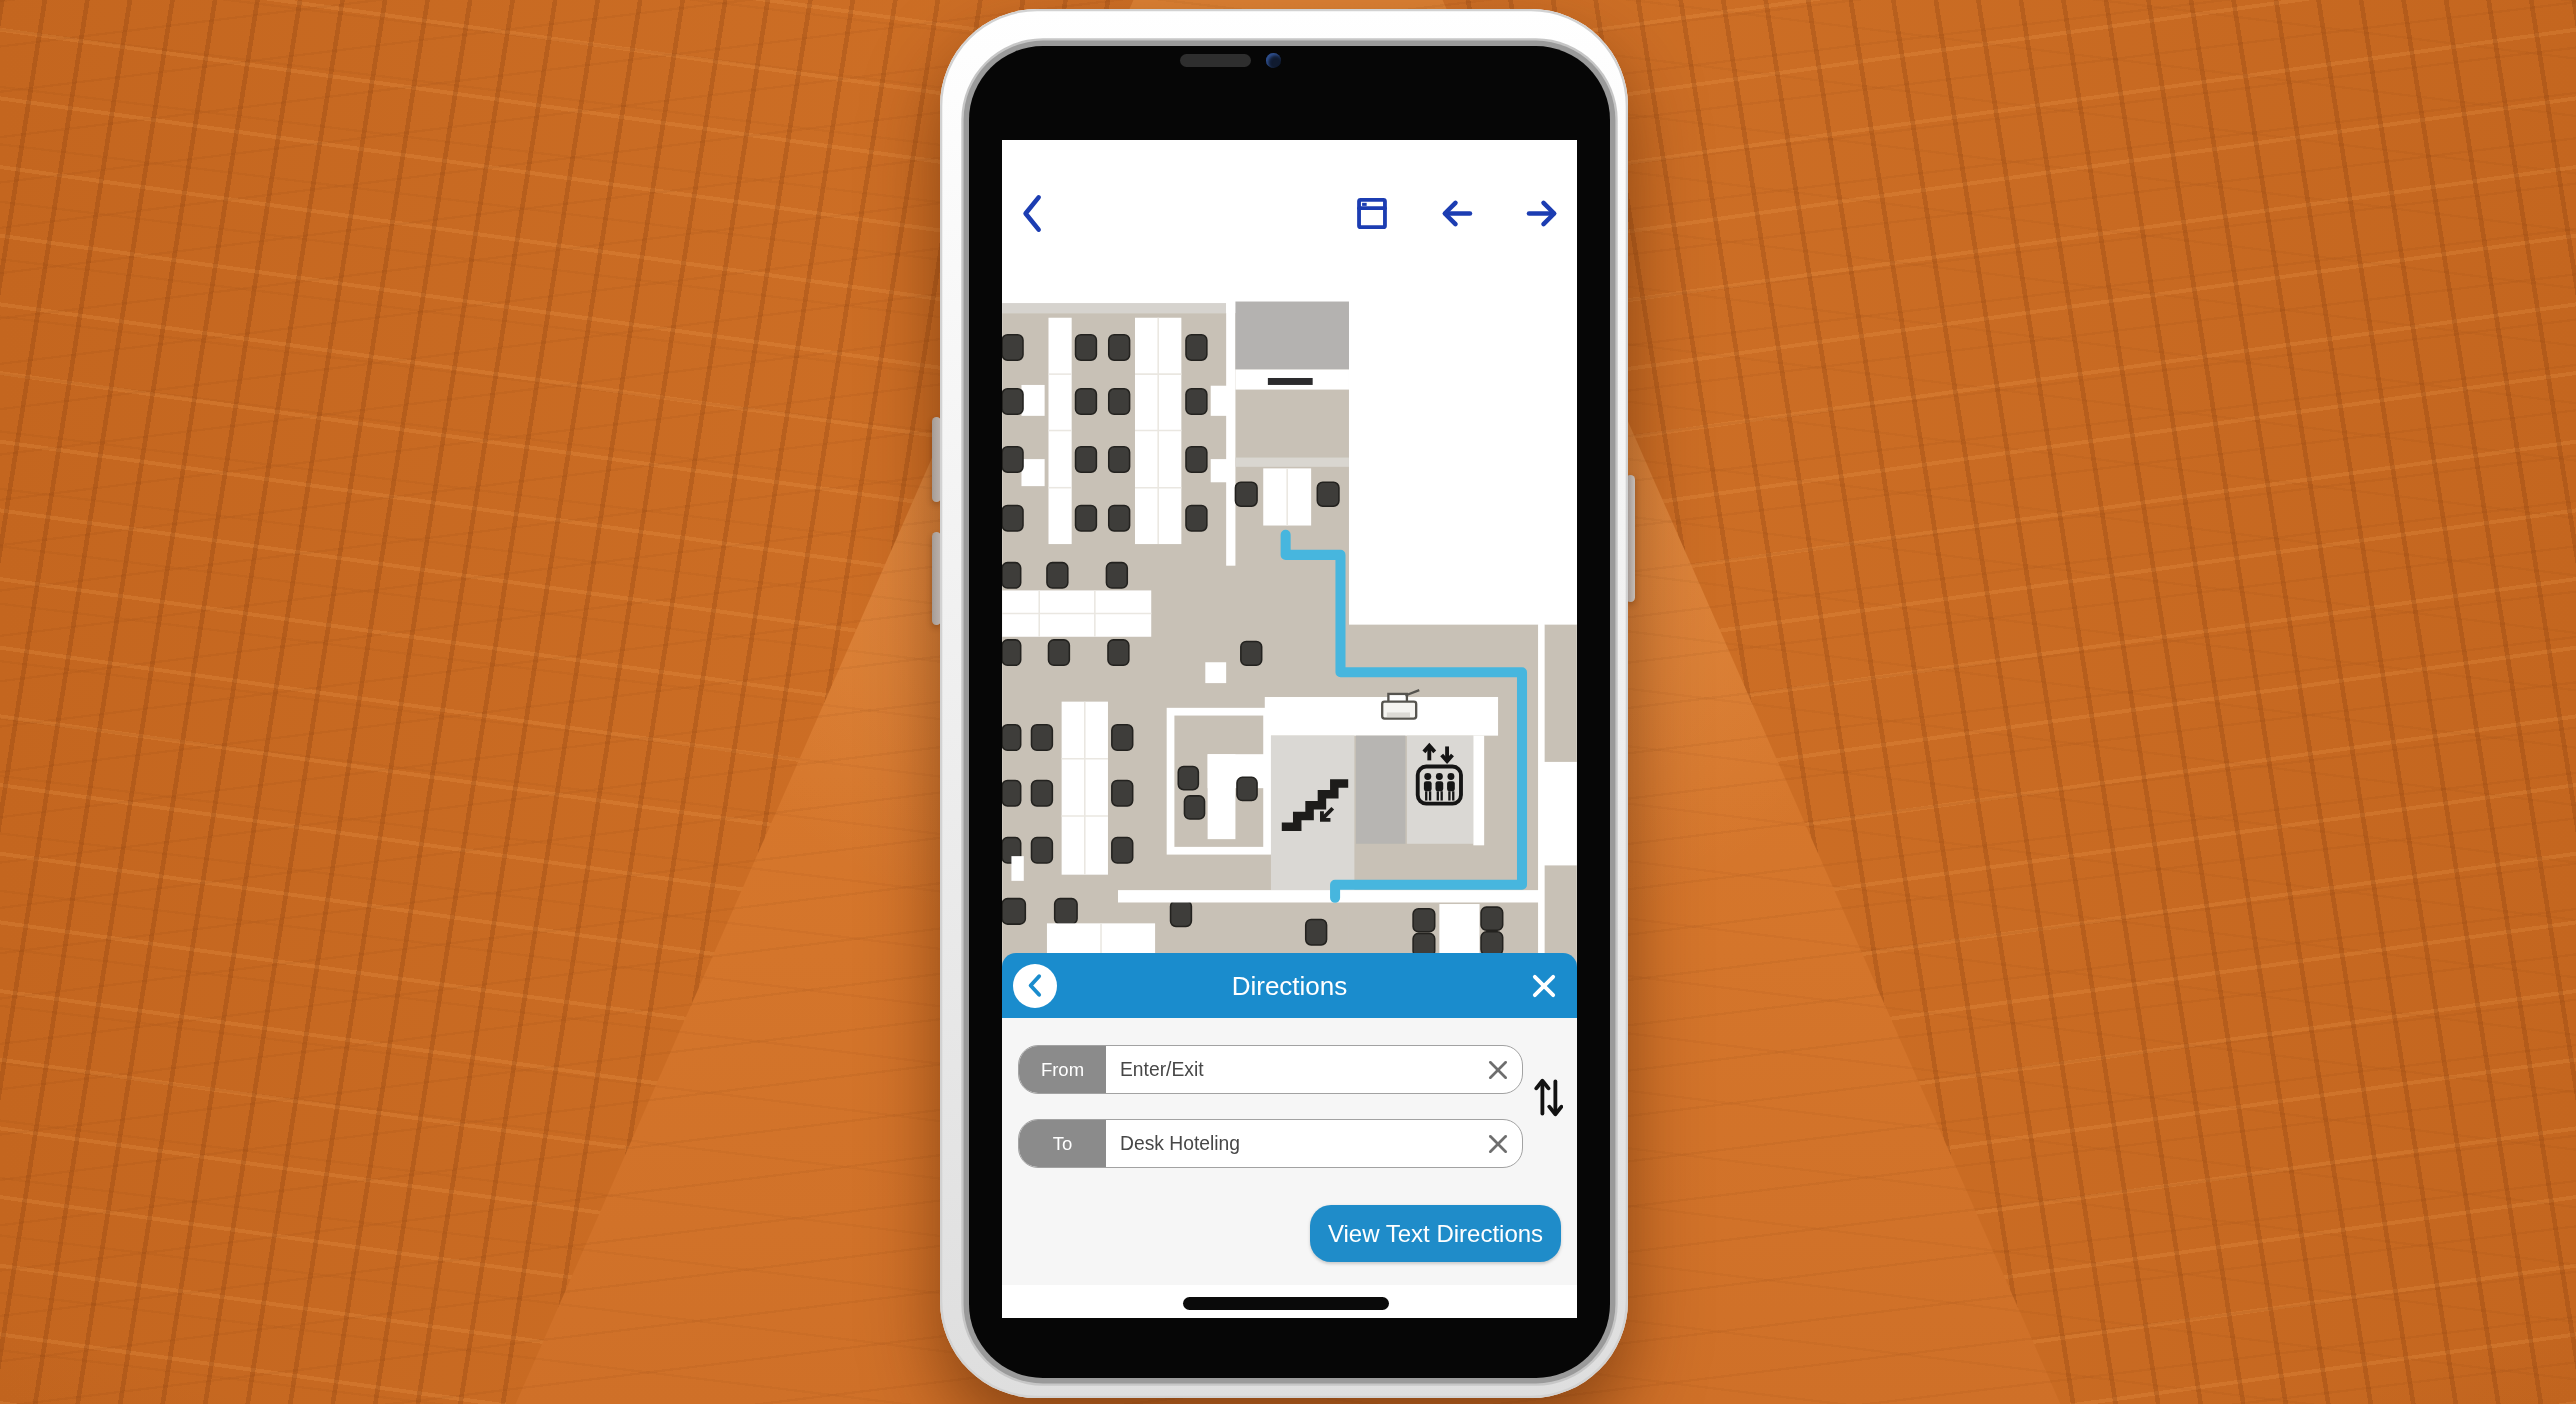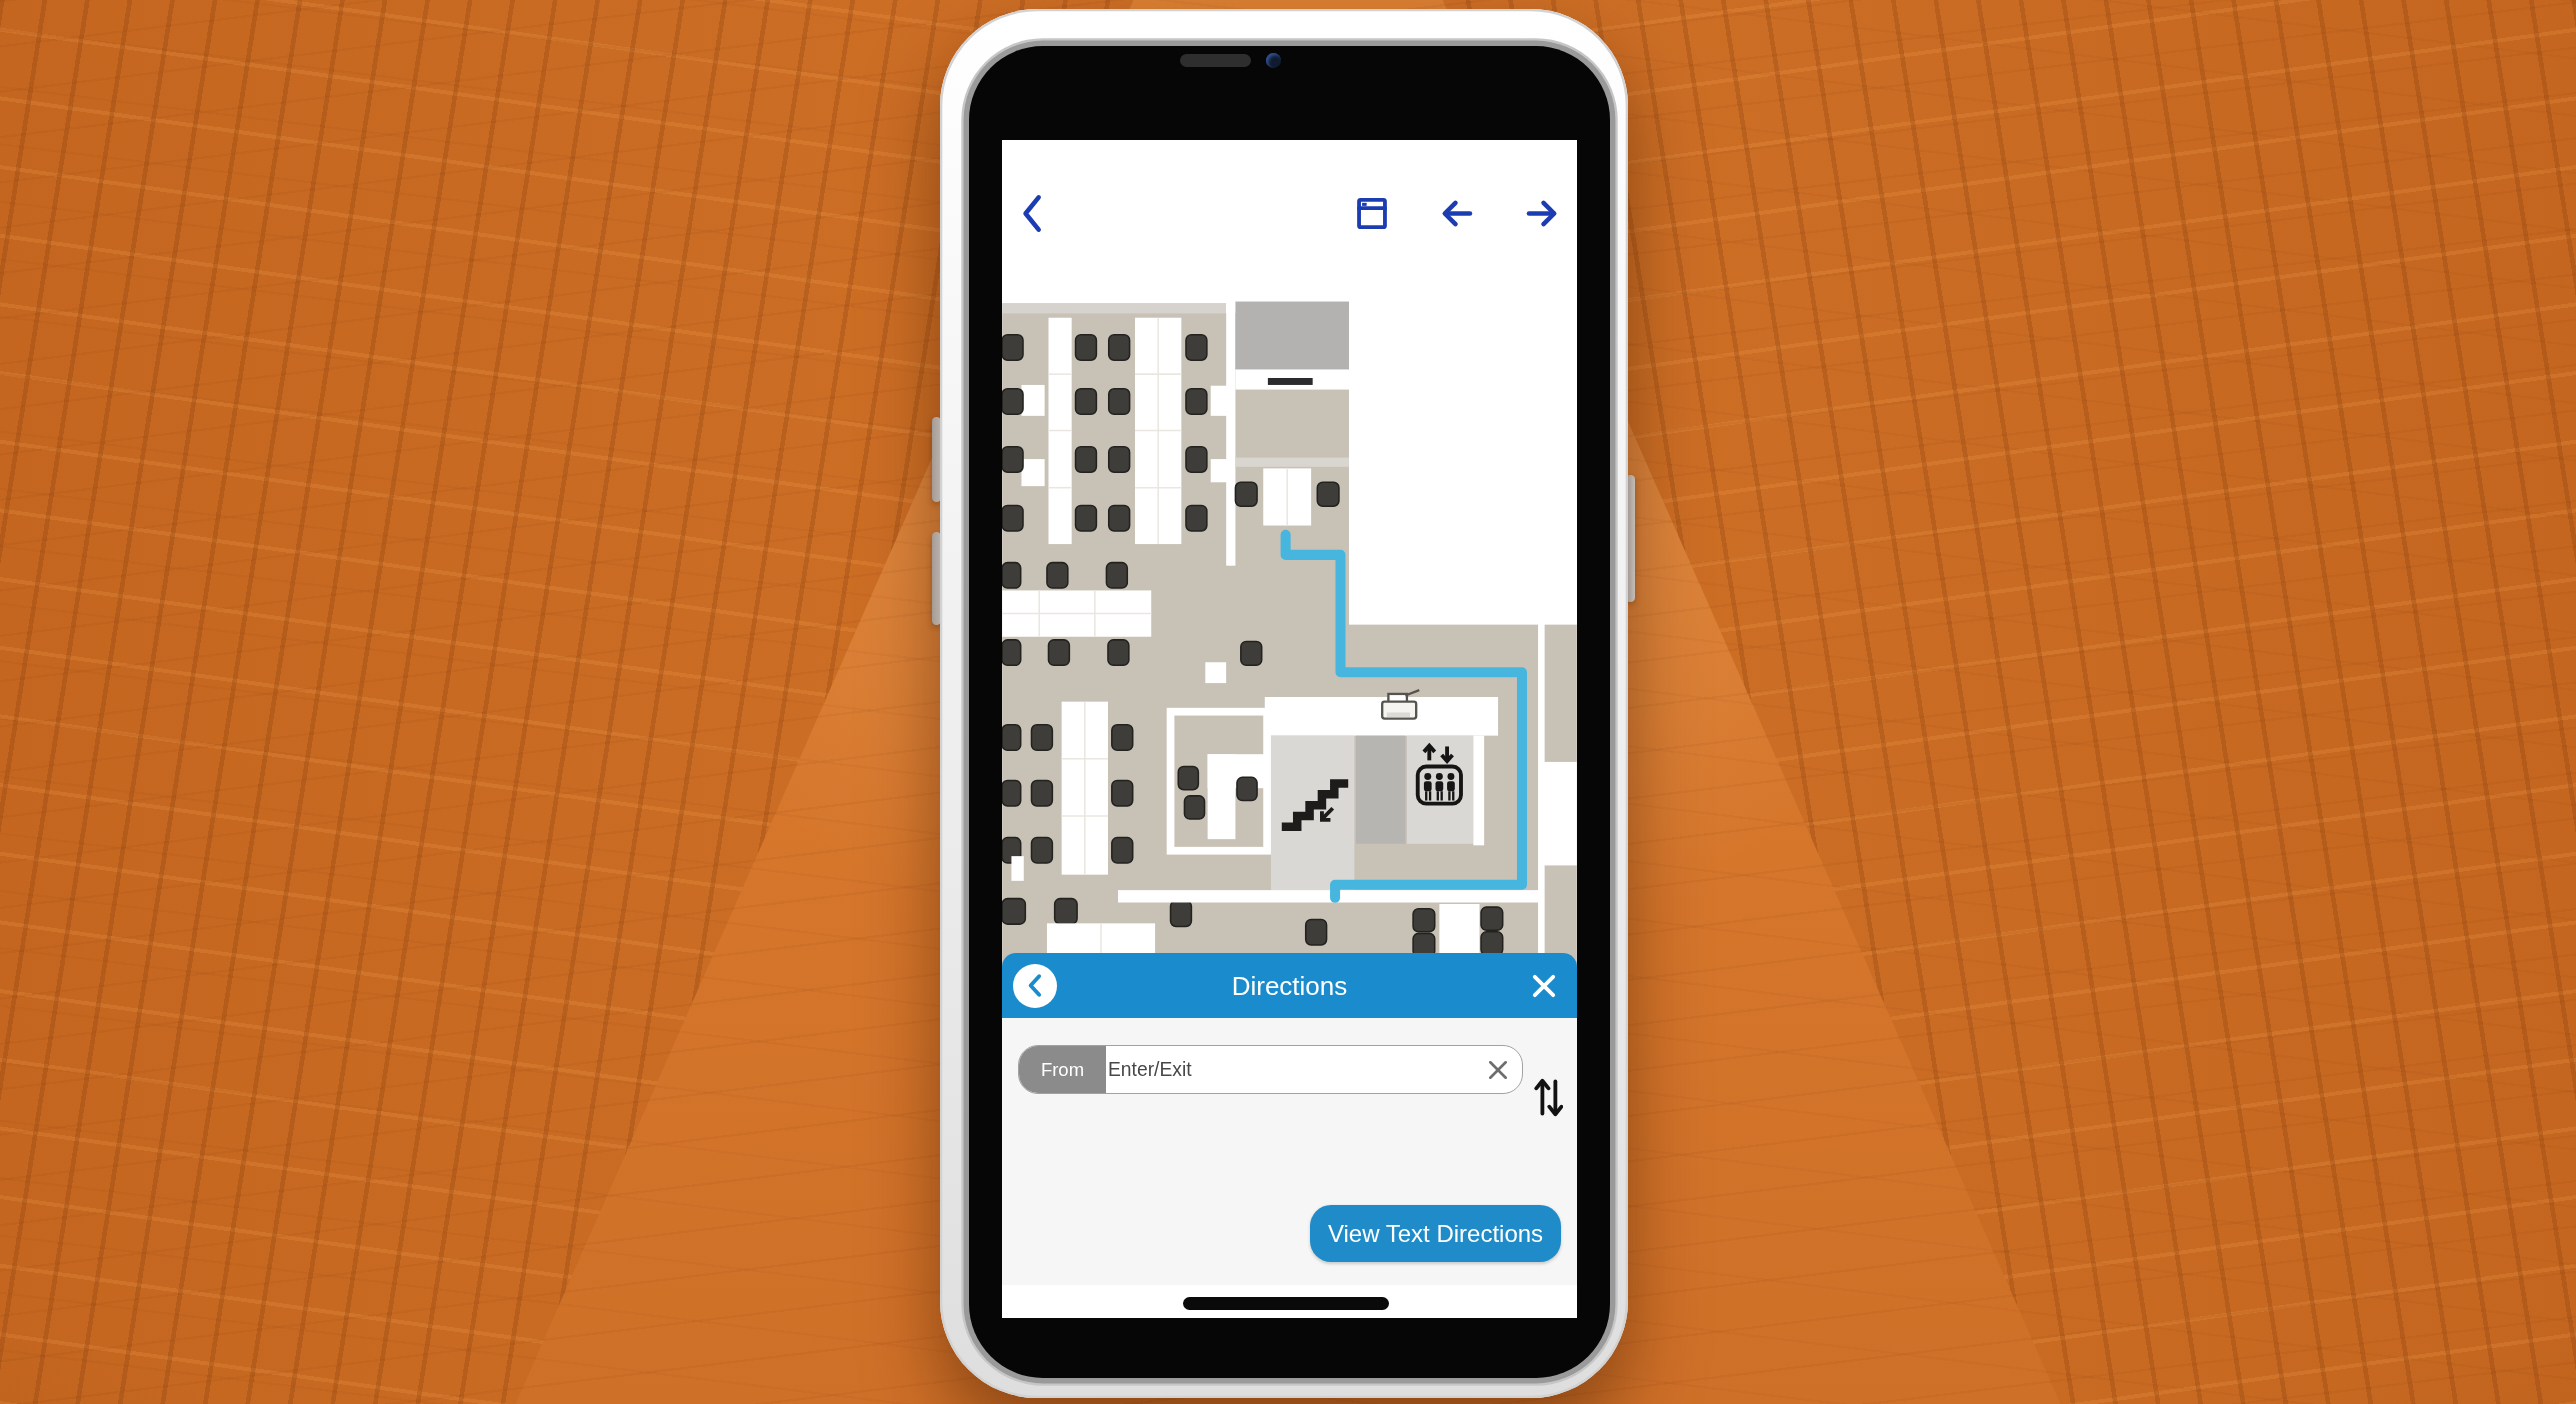--- a/index.html
+++ b/index.html
@@ -63,21 +63,21 @@
       color:#ffffff;font-size:26px;}
   .dir-back{position:absolute;left:10.8px;top:10.8px;width:44px;height:44px;border-radius:50%;
       background:#fff;display:flex;align-items:center;justify-content:center;cursor:pointer;}
   .dir-close{position:absolute;right:20px;top:20px;width:26px;height:26px;cursor:pointer;}
   .dir-body{position:absolute;left:0;top:878px;width:575px;height:267px;background:#f6f6f6;}
   .field-row{position:absolute;left:16px;width:505px;height:49px;background:#fff;
       border:1.5px solid #a2a2a2;border-radius:20px;display:flex;overflow:hidden;
       box-sizing:border-box;cursor:text;}
   .field-label{width:87px;background:#8b8b8b;color:#fff;font-size:18.5px;
       display:flex;align-items:center;justify-content:center;flex:none;}
-  .field-value{flex:1;display:flex;align-items:center;padding-left:2px;
+  .field-value{flex:1;display:flex;align-items:center;padding-left:14px;
       font-size:19.3px;color:#474747;}
   .field-clear{width:48px;display:flex;align-items:center;justify-content:center;
       cursor:pointer;flex:none;}
   .swap{position:absolute;left:532px;top:935px;width:29px;height:45px;cursor:pointer;}
   .cta{position:absolute;left:308px;top:1065px;width:251px;height:57px;border-radius:21px;
       background:#1f8cc9;color:#fff;font-size:24px;display:flex;align-items:center;
       justify-content:center;cursor:pointer;box-shadow:0 1.5px 3.1px rgba(0,0,0,.18);}
   .home-bar{position:absolute;left:181px;top:1157px;width:206px;height:13px;
       border-radius:7px;background:#0a0a0a;cursor:grab;}
 
@@ -320,19 +320,29 @@
       <svg width="29" height="45" viewBox="0 0 38 58">
         <g stroke="#121212" stroke-width="5" fill="none" stroke-linecap="round" stroke-linejoin="round">
           <line x1="11" y1="50" x2="11" y2="9"></line>
           <polyline points="3,17 11,7 19,17"></polyline>
           <line x1="28" y1="8" x2="28" y2="49"></line>
           <polyline points="20,41 28,51 36,41"></polyline>
         </g>
       </svg>
     </div>
 
+    <div class="field-row" style="top:979px;">
+      <div class="field-label">To</div>
+      <div class="field-value">Desk Hoteling</div>
+      <div class="field-clear">
+        <svg width="20" height="20" viewBox="0 0 26 26">
+          <line x1="3" y1="3" x2="23" y2="23" stroke="#6e6e6e" stroke-width="3.5" stroke-linecap="round"></line>
+          <line x1="23" y1="3" x2="3" y2="23" stroke="#6e6e6e" stroke-width="3.5" stroke-linecap="round"></line>
+        </svg>
+      </div>
+    </div>
 
     <div class="cta">View Text Directions</div>
 
     <div class="home-bar"></div>
   </div>
 </div>
 
 
 </body></html>

